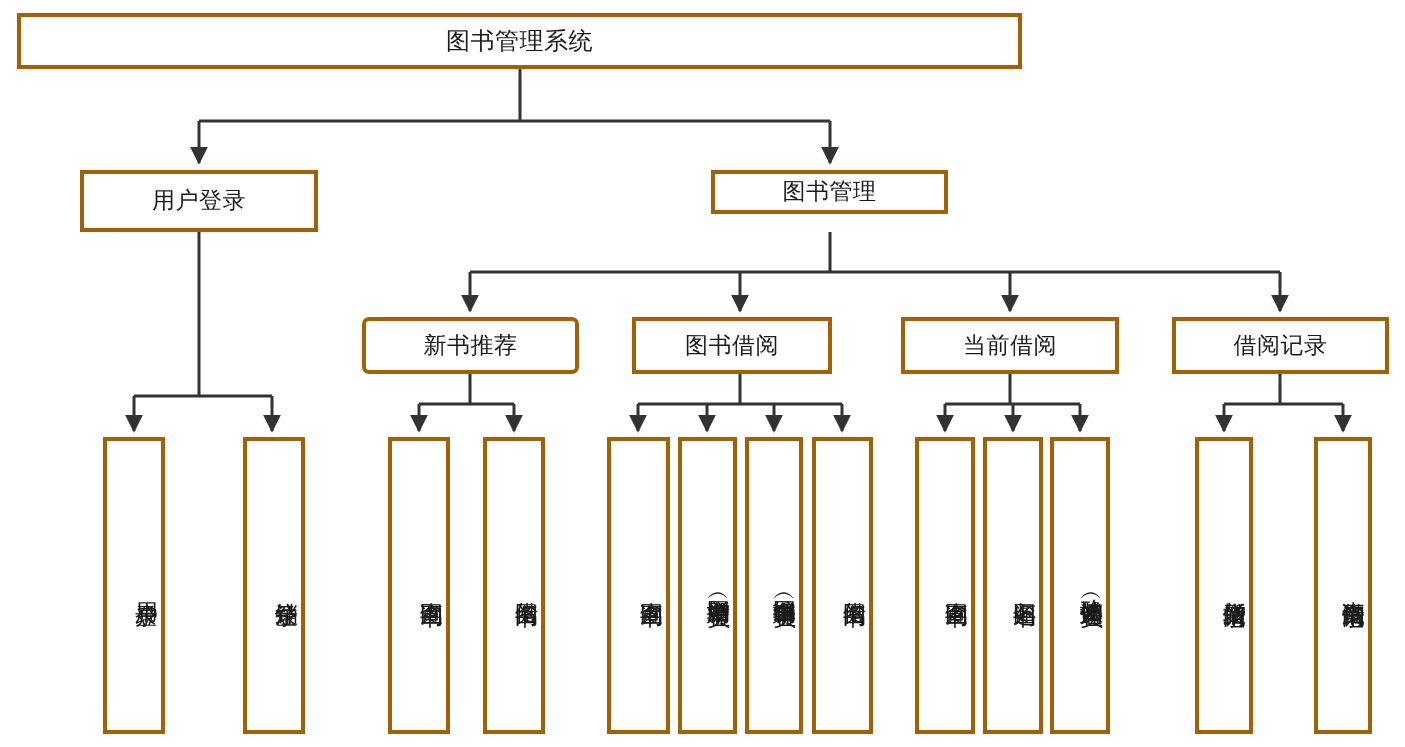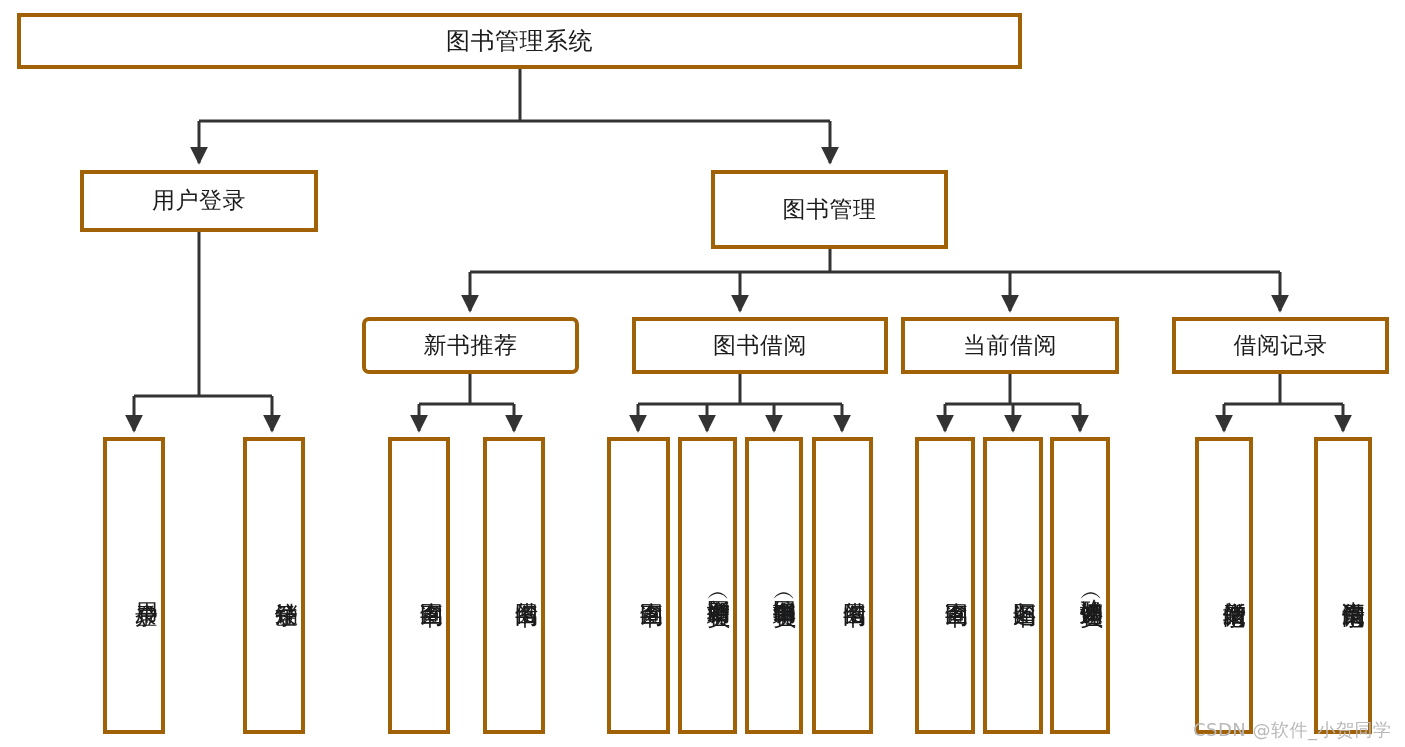--- a/index.html
+++ b/index.html
@@ -122,27 +122,27 @@
     </g>
   </svg>
 
   <div id="nodes">
       <div class="node node-h node-root" style="left: 17px; top: 13px; width: 1005px; height: 56px;">
         <span>图书管理系统</span>
       </div>
       <div class="node node-h" style="left: 80px; top: 170px; width: 238px; height: 62px;">
         <span>用户登录</span>
       </div>
-      <div class="node node-h" style="left: 711px; top: 170px; width: 237px; height: 79px;">
+      <div class="node node-h" style="left: 711px; top: 170px; width: 237px; height: 44px;">
         <span>图书管理</span>
       </div>
       <div class="node node-h" style="left: 362px; top: 317px; width: 217px; height: 57px; border-radius: 7px;">
         <span>新书推荐</span>
       </div>
-      <div class="node node-h" style="left: 632px; top: 317px; width: 256px; height: 57px;">
+      <div class="node node-h" style="left: 632px; top: 317px; width: 200px; height: 57px;">
         <span>图书借阅</span>
       </div>
       <div class="node node-h" style="left: 901px; top: 317px; width: 218px; height: 57px;">
         <span>当前借阅</span>
       </div>
       <div class="node node-h" style="left: 1172px; top: 317px; width: 217px; height: 57px;">
         <span>借阅记录</span>
       </div>
       <div class="node node-v" style="left: 103px; top: 437px; width: 62px; height: 297px;">
         <span>用户登录</span>
@@ -178,15 +178,14 @@
         <span>确认归还（管理员）</span>
       </div>
       <div class="node node-v" style="left: 1195px; top: 437px; width: 58px; height: 297px;">
         <span>新增借阅记录</span>
       </div>
       <div class="node node-v" style="left: 1314px; top: 437px; width: 58px; height: 297px;">
         <span>查询借阅记录</span>
       </div>
     </div>
 
-  <div class="watermark" style="left: 1193px; top: 718px;">CSDN @软件_小贺同学</div>
 
 </div>
 
 </body></html>

